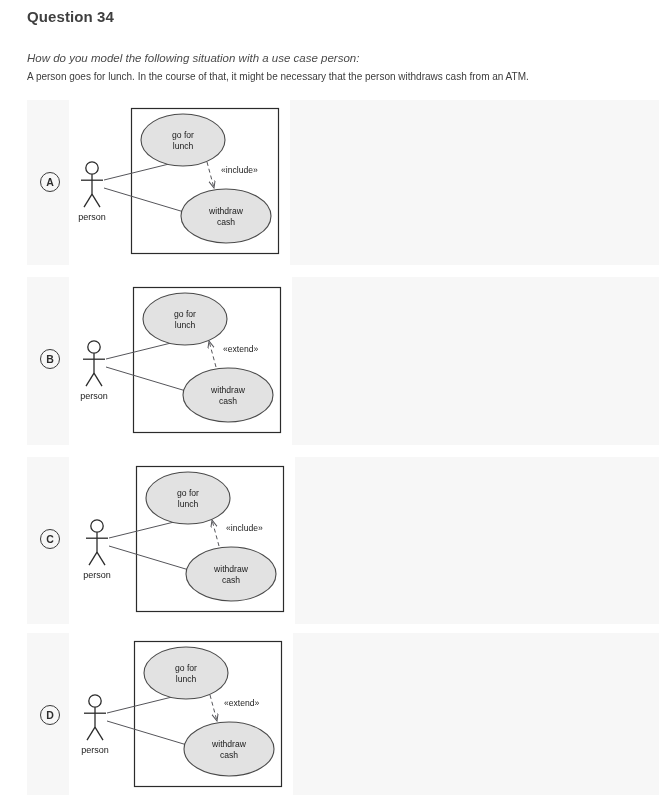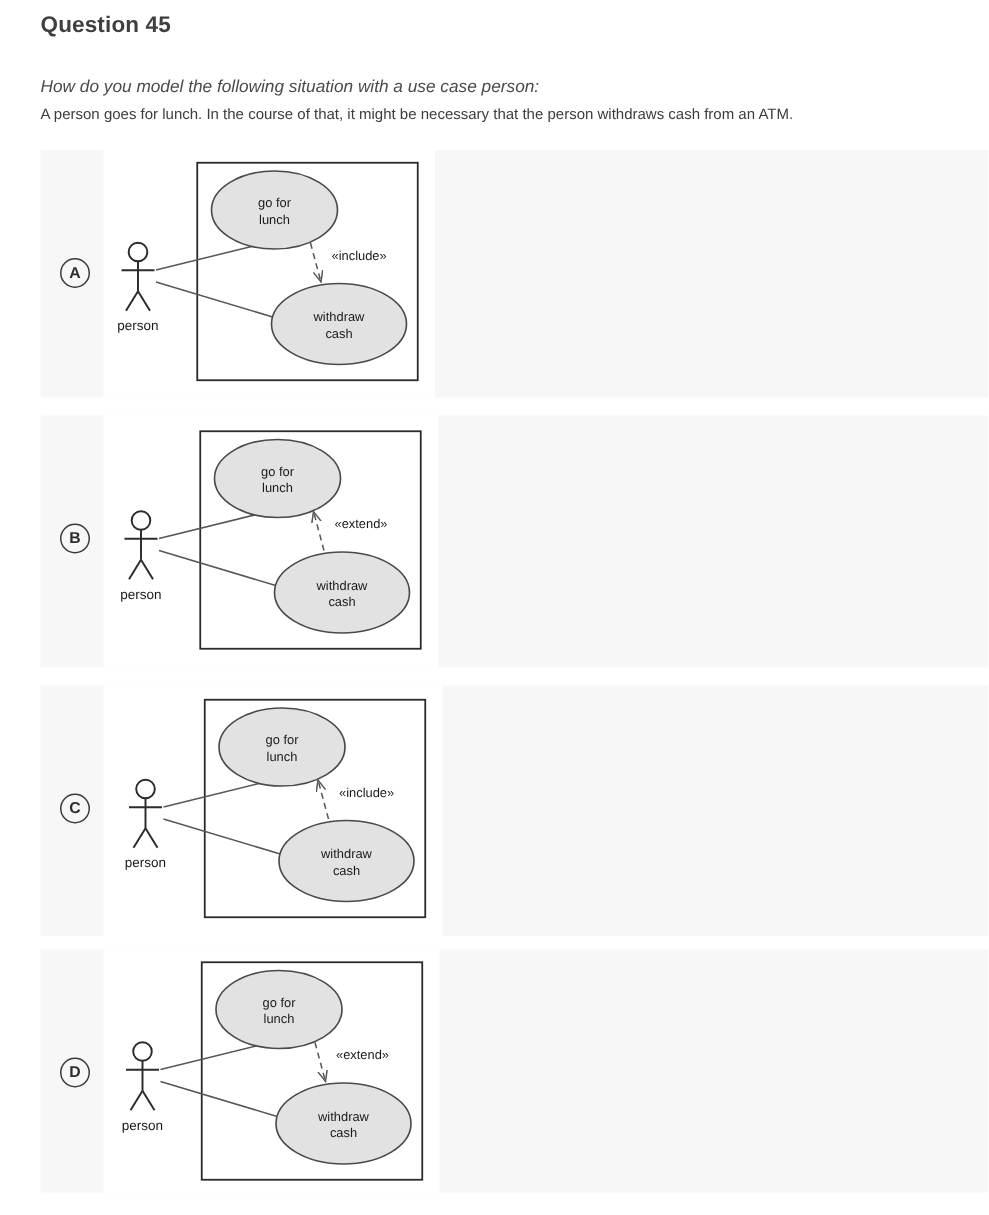--- a/index.html
+++ b/index.html
@@ -88,21 +88,21 @@
     font-family: "Liberation Sans", sans-serif;
     font-size: 8.6px;
     fill: #1a1a1a;
   }
 </style>
 </head>
 <body>
 
 <div>
 
-  <div id="question-header">Question 45</div>
+  <div id="question-header">Question 34</div>
 
   <div id="prompt-line-1">How do you model the following situation with a use case person:</div>
 
   <div id="prompt-line-2">A person goes for lunch. In the course of that, it might be necessary that the person withdraws cash from an ATM.</div>
 
   <div id="options-container">
       <div class="option-card" style="top: 100px; height: 165px; background: rgb(247, 247, 247);">
         <div class="option-letter" style="top: 72px;">A</div>
         <div class="diagram-pane" style="left: 42px; width: 221px; height: 165px; background: rgb(255, 255, 255);">
           <svg class="diagram-svg" width="221" height="165" viewBox="0 0 221 165">

